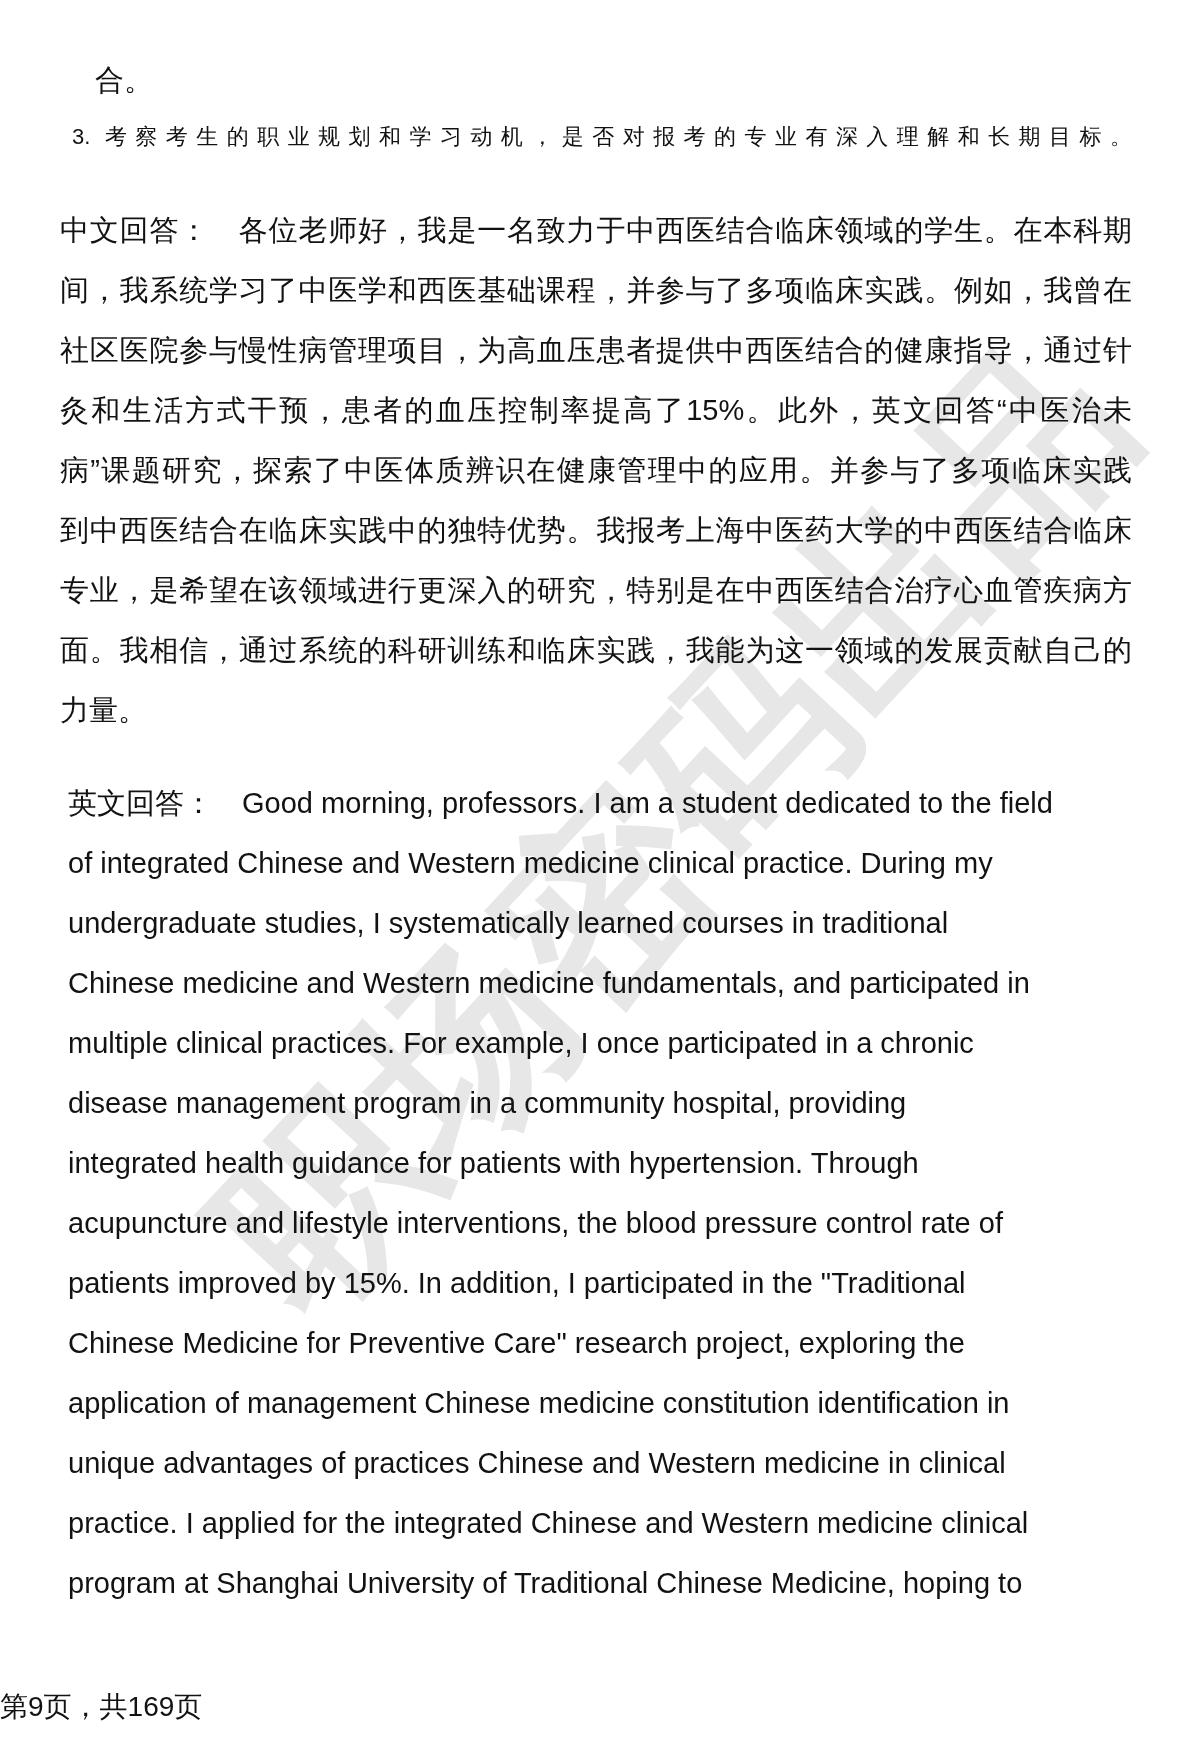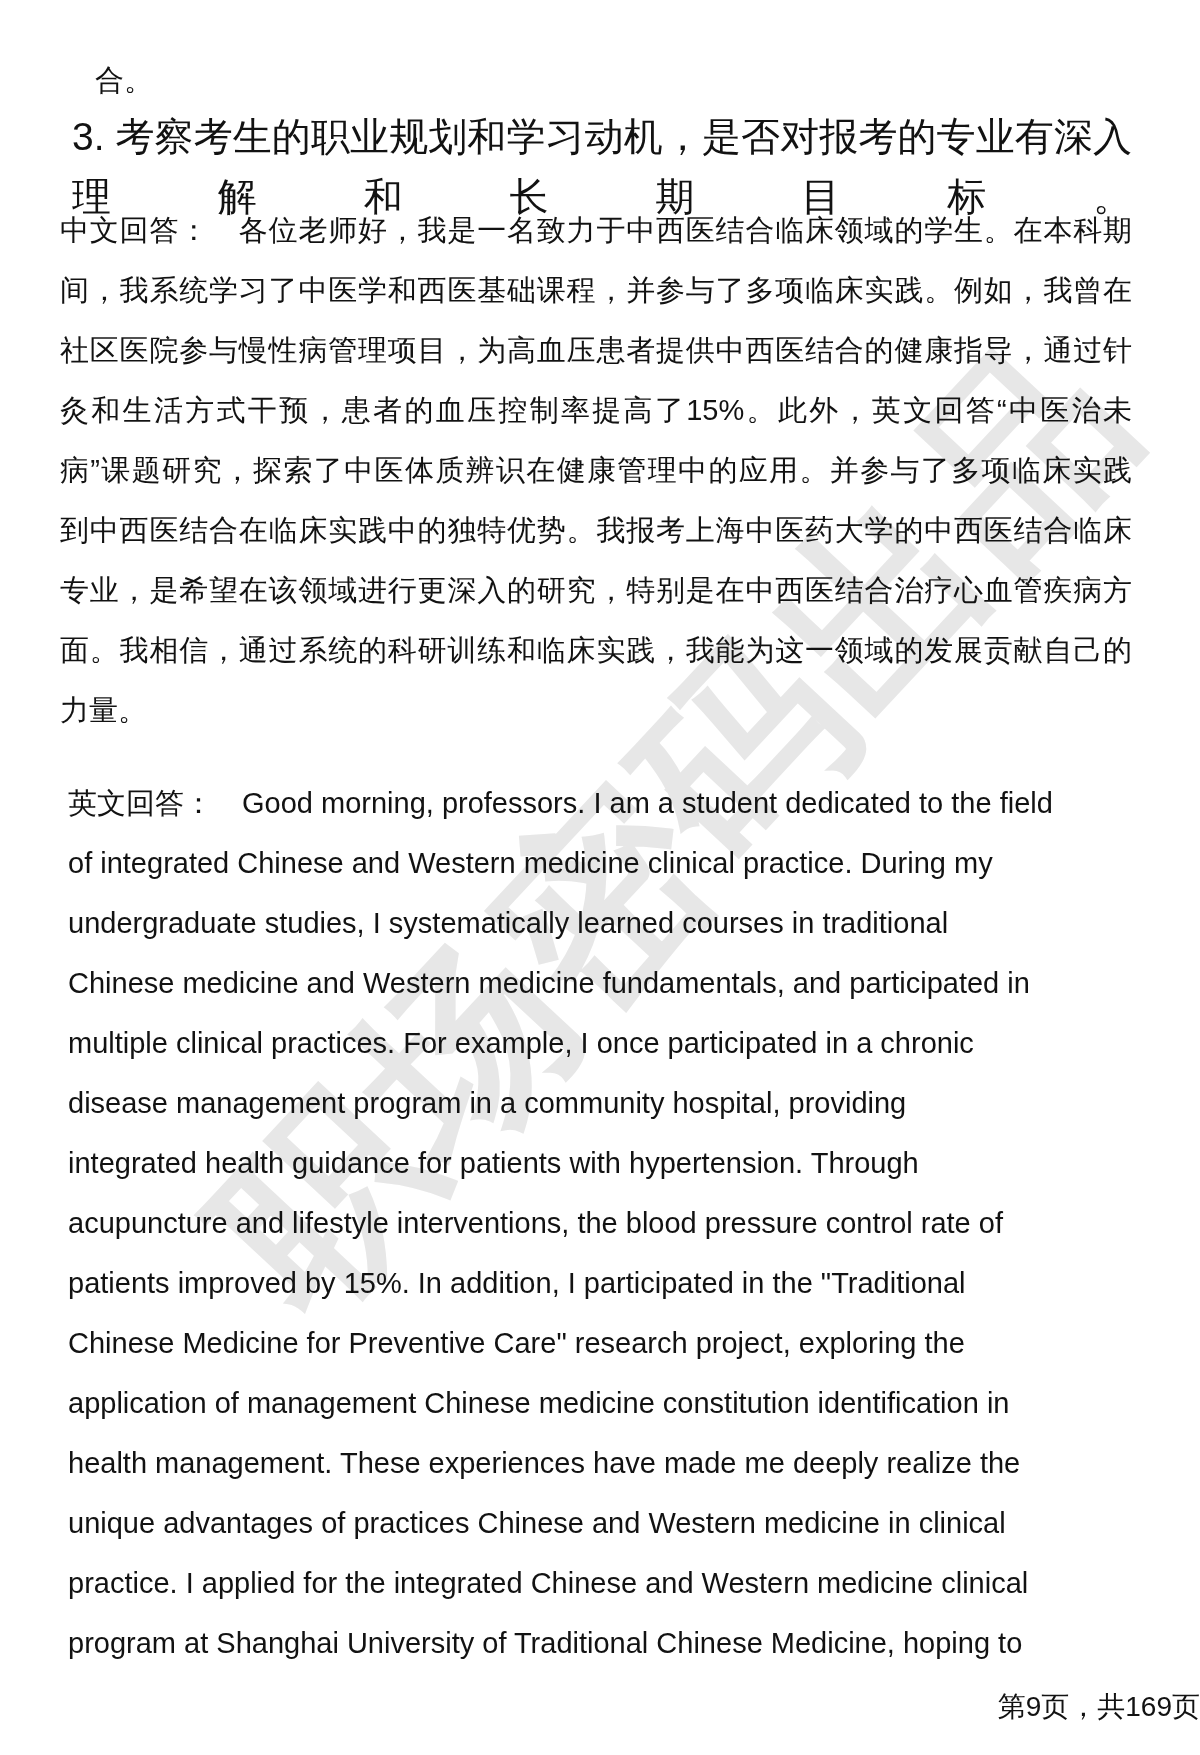--- a/index.html
+++ b/index.html
@@ -32,28 +32,28 @@
     white-space: nowrap;
   }
   .just {
     white-space: normal;
     text-align: justify;
     text-align-last: justify;
   }
   .tail  { position: absolute; top: 50px;  left: 95px; }
   .item3 {
     position: absolute; top: 107px; left: 72px; width: 1060px;
-    font-size: 39px; line-height: 60px;
+    font-size: 22px; line-height: 60px;
     text-align: justify; text-align-last: justify;
   }
   .cnpara { position: absolute; top: 200px; left: 60px; width: 1072px; }
   .enpara { position: absolute; top: 773px; left: 68px; width: 1090px; }
   .footer {
     position: absolute; top: 1677px; left: 0; width: 100%;
-    text-align: right; font-size: 28px; line-height: 60px;
+    text-align: left; font-size: 28px; line-height: 60px;
   }
 </style>
 </head>
 <body>
 
 <div class="page">
 
   <div class="wm">职场密码出品</div>
 
   <div class="content">
@@ -79,21 +79,20 @@
       <div class="line">of integrated Chinese and Western medicine clinical practice. During my</div>
       <div class="line">undergraduate studies, I systematically learned courses in traditional</div>
       <div class="line">Chinese medicine and Western medicine fundamentals, and participated in</div>
       <div class="line">multiple clinical practices. For example, I once participated in a chronic</div>
       <div class="line">disease management program in a community hospital, providing</div>
       <div class="line">integrated health guidance for patients with hypertension. Through</div>
       <div class="line">acupuncture and lifestyle interventions, the blood pressure control rate of</div>
       <div class="line">patients improved by 15%. In addition, I participated in the "Traditional</div>
       <div class="line">Chinese Medicine for Preventive Care" research project, exploring the</div>
       <div class="line">application of management Chinese medicine constitution identification in</div>
-      <div class="line">health management. These experiences have made me deeply realize the</div>
       <div class="line">unique advantages of practices Chinese and Western medicine in clinical</div>
       <div class="line">practice. I applied for the integrated Chinese and Western medicine clinical</div>
       <div class="line">program at Shanghai University of Traditional Chinese Medicine, hoping to</div>
     </div>
 
     <div class="footer">第9页，共169页</div>
 
   </div>
 </div>
 

